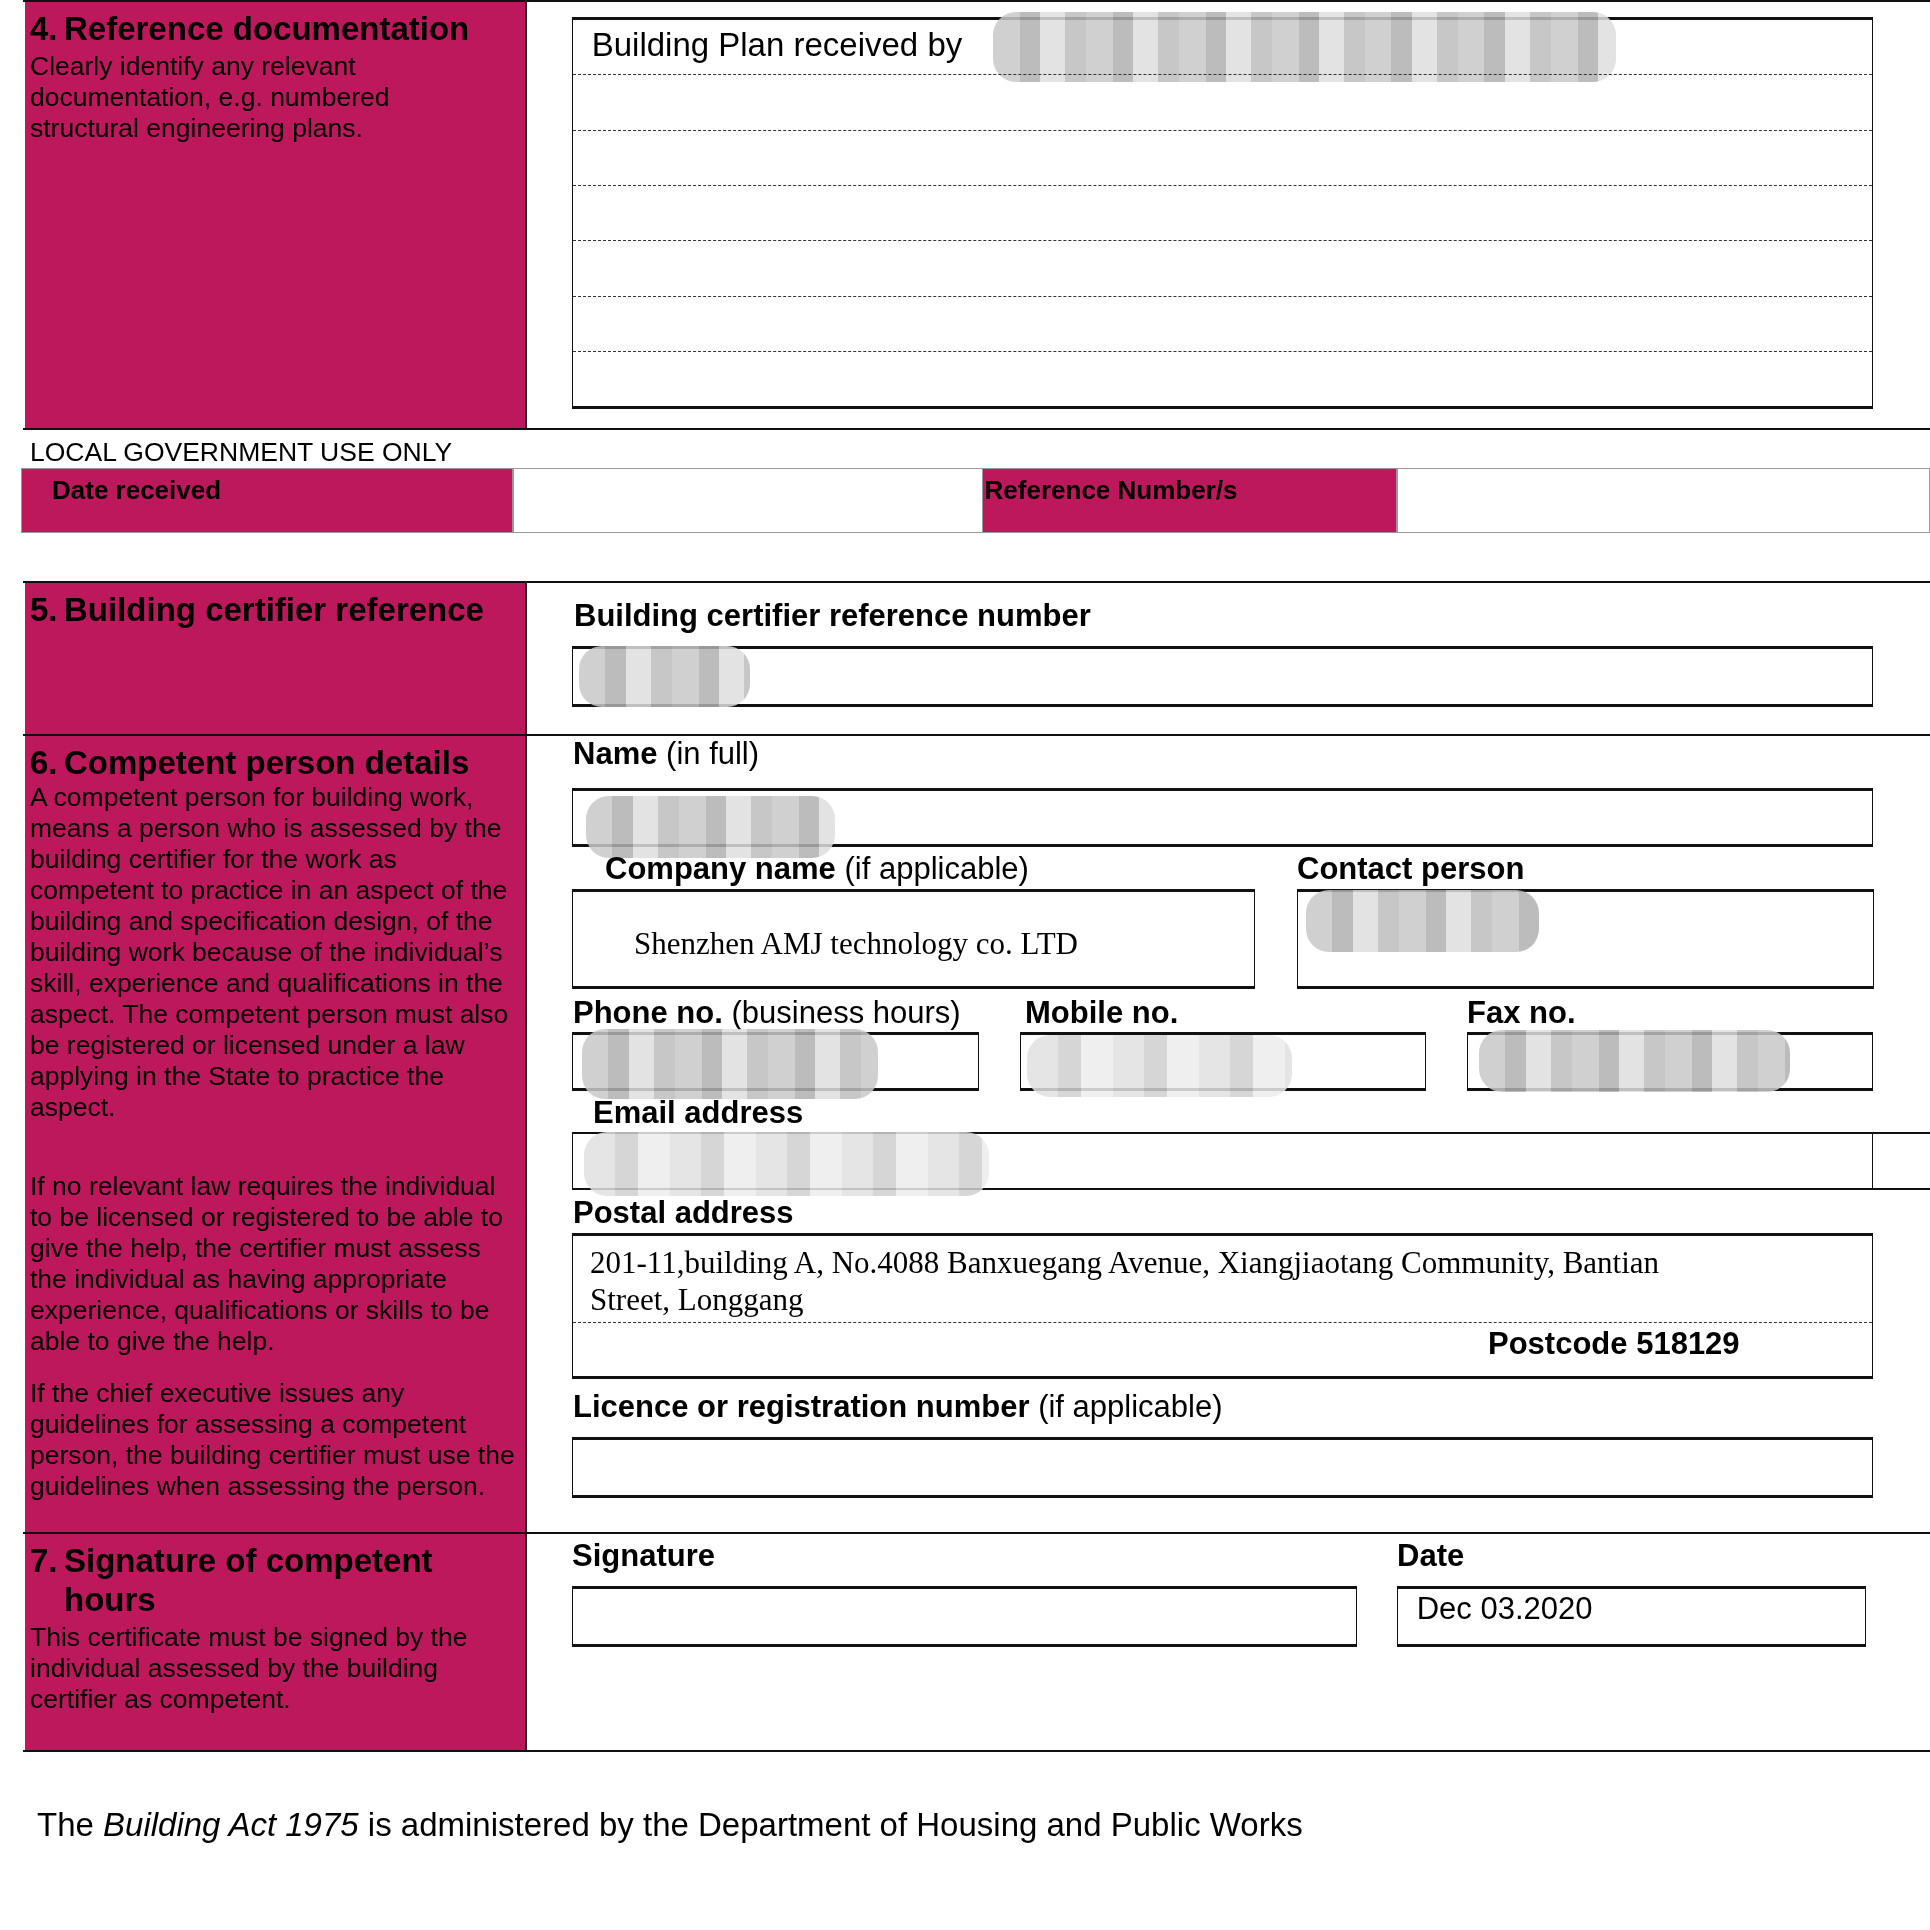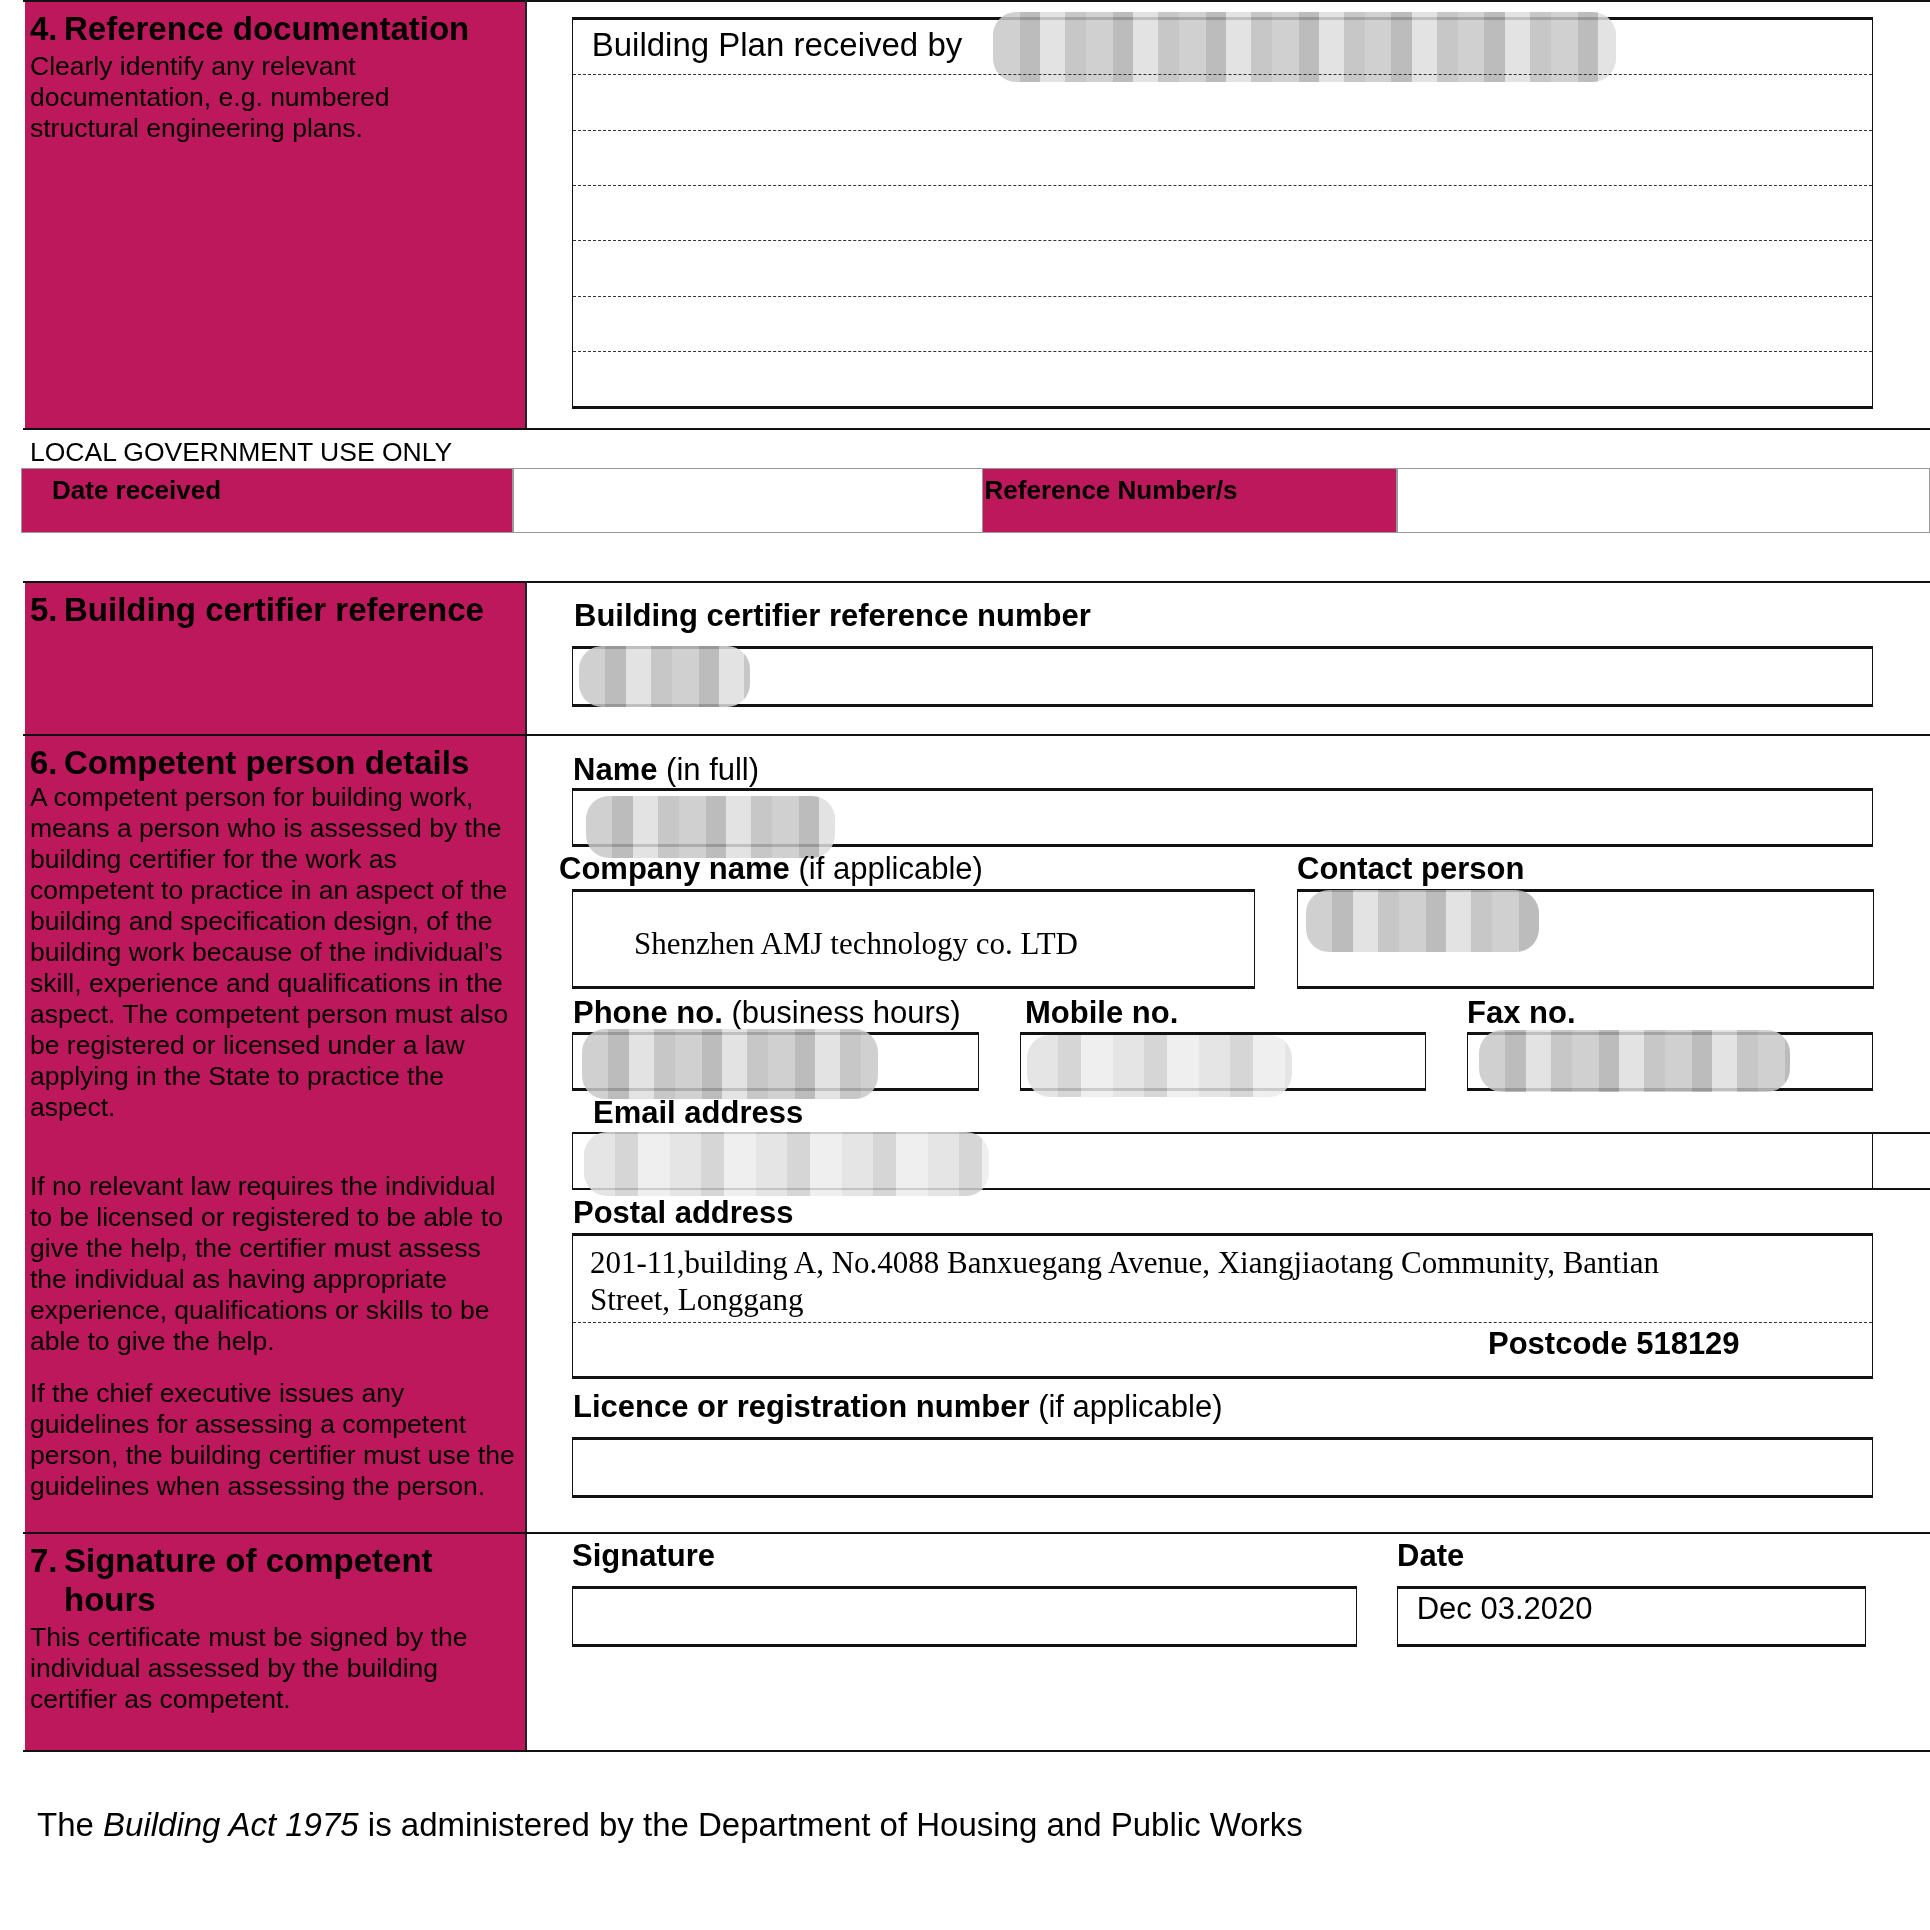--- a/index.html
+++ b/index.html
@@ -82,29 +82,29 @@
 
 <div class="abs gray" style="left:25px;top:736px;width:500px;height:797px;"></div>
 
 <div class="sec-title" style="left:30px;top:743px;">
   <span class="num">6.</span><span>Competent person details</span>
 </div>
 <div class="desc" style="left:30px;top:782px;width:487px;">A competent person for building work, means a person who is assessed by the building certifier for the work as competent to practice in an aspect of the building and specification design, of the building work because of the individual’s skill, experience and qualifications in the aspect. The competent person must also be registered or licensed under a law applying in the State to practice the aspect.</div>
 <div class="desc" style="left:30px;top:1171px;width:487px;">If no relevant law requires the individual to be licensed or registered to be able to give the help, the certifier must assess the individual as having appropriate experience, qualifications or skills to be able to give the help.</div>
 <div class="desc" style="left:30px;top:1378px;width:487px;">If the chief executive issues any guidelines for assessing a competent person, the building certifier must use the guidelines when assessing the person.</div>
 
-<div class="label" style="left:573px;top:752px;">
+<div class="label" style="left:573px;top:736px;">
   <span>Name</span>
   <span class="sub">(in full)</span>
 </div>
 <div class="box" style="left:572px;top:788px;width:1301px;height:59px;">
   <div class="redact" style="left:12.5px;top:4.7px;width:249px;height:62px;"></div>
 </div>
 
-<div class="label" style="left:559px;top:851px;">
+<div class="label" style="left:605px;top:851px;">
   <span>Company name</span>
   <span class="sub">(if applicable)</span>
 </div>
 <div class="box" style="left:572px;top:889px;width:683px;height:100px;">
   <div class="val-serif" style="left:17px;top:36px;margin-left:44px;">Shenzhen AMJ technology co. LTD</div>
 </div>
 
 <div class="label" style="left:1297px;top:851px;">Contact person</div>
 <div class="box" style="left:1297px;top:889px;width:577px;height:100px;">
   <div class="redact" style="left:7.8px;top:-1.6px;width:233px;height:62px;"></div>

